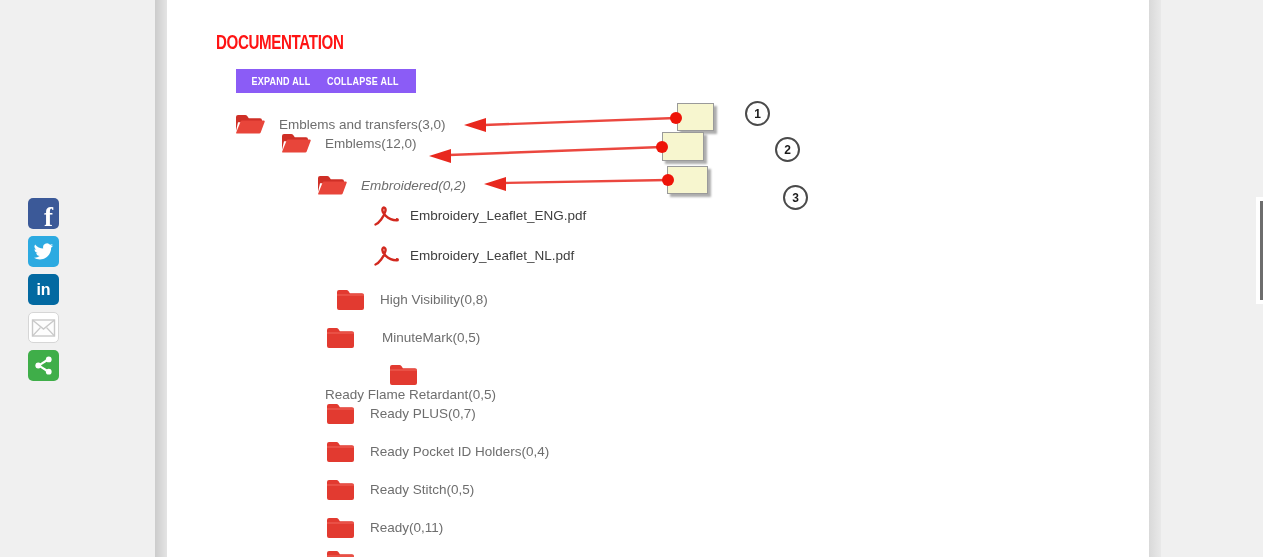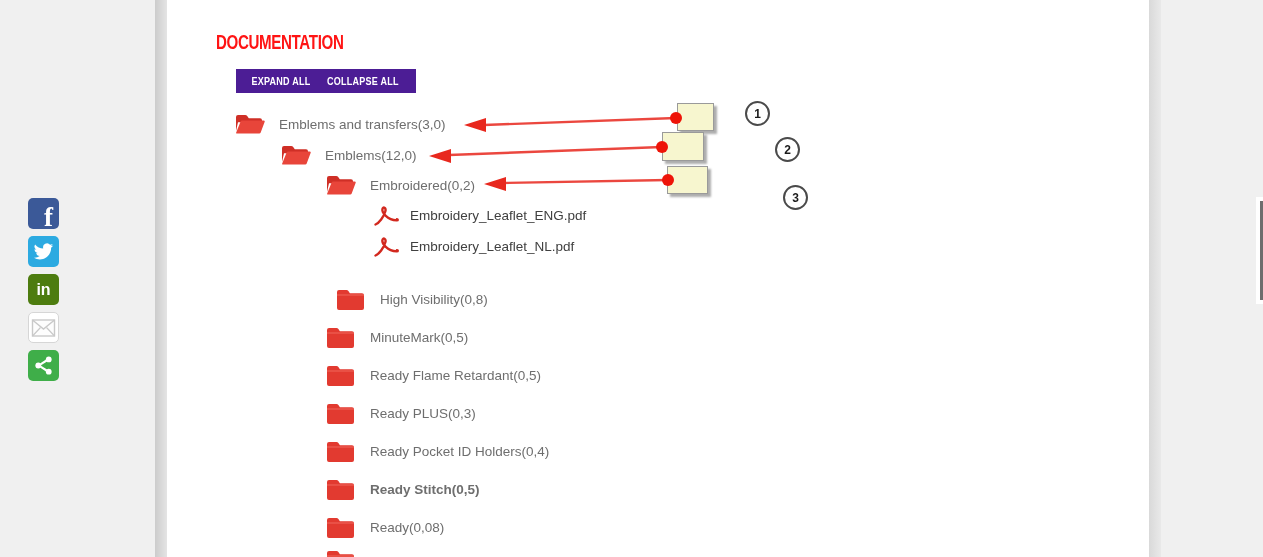--- a/index.html
+++ b/index.html
@@ -8,21 +8,21 @@
   .page-root { position:absolute; inset:0; width:1263px; height:454px;margin-left:24px; }
 
   .content-panel { position:absolute; left:143px; top:0; width:982px; height:557px; background:#ffffff; }
   .gutter-strip { position:absolute; top:0; width:12px; height:557px; background:linear-gradient(to right,#cccccc,#e4e4e4); }
   .gutter-left { left:131px; }
   .gutter-right { left:1125px; background:linear-gradient(to right,#d9d9d9,#e9e9e9); }
 
   .page-title { position:absolute; left:192px; top:30px; font-size:21px; font-weight:bold; color:#ff1414;
                 letter-spacing:-0.5px; transform:scaleX(0.72); transform-origin:left center; white-space:nowrap; }
 
-  .btn { position:absolute; top:69px; height:24px; background:#4c1d95; color:#ffffff; border:none;
+  .btn { position:absolute; top:69px; height:24px; background:#8b5cf6; color:#ffffff; border:none;
          font-family:"Liberation Sans", sans-serif; font-weight:bold; font-size:11px; padding:0 9px;
          cursor:pointer; white-space:nowrap; }
   .btn span { display:inline-block; transform:scaleX(0.82); transform-origin:center; letter-spacing:0.3px; }
   .btn-expand { left:212px; }
   .btn-collapse { left:286px; }
 
   .tree-row { position:absolute; display:flex; align-items:center; height:28px; white-space:nowrap; }
   .tree-row .tree-icon { display:inline-flex; flex:0 0 auto; }
   .tree-label { font-size:13.5px; color:#6e6e6e; cursor:pointer; }
   .tree-label.pdf-link { color:#404040; }
@@ -35,21 +35,21 @@
                    border:2px solid #4a4a4a; color:#1a1a1a; font-size:12px; font-weight:bold;
                    display:flex; align-items:center; justify-content:center; }
 
   .arrow-layer { position:absolute; inset:0; pointer-events:none; }
 
   .social-bar { position:absolute; left:4px; top:198px; display:flex; flex-direction:column; }
   .social-btn { width:31px; height:31px; border-radius:5px; margin-bottom:7px; display:flex;
                 align-items:center; justify-content:center; cursor:pointer; overflow:hidden; }
   .social-facebook { background:#3b5998; }
   .social-twitter  { background:#2caae1; }
-  .social-linkedin { background:#4d7c0f; }
+  .social-linkedin { background:#0369a1; }
   .social-email    { background:#ffffff; border:1px solid #d6d6d6; }
   .social-share    { background:#3fae49; }
   .social-fb-f { color:#fff; font-weight:bold; font-size:27px; font-family:"Liberation Serif", serif;
                  position:relative; top:4px; left:5px; }
   .social-in { color:#fff; font-weight:bold; font-size:16px; letter-spacing:0; }
 
   .helpdesk-frame { position:absolute; right:0; top:197px; width:31px; height:107px; background:#ffffff;
                     display:flex; align-items:center; justify-content:flex-end; }
   .helpdesk-tab { width:27px; height:99px; background:#6d6d6d; display:flex; align-items:center; justify-content:center; cursor:pointer; }
   .helpdesk-label { writing-mode:vertical-rl; transform:rotate(180deg); color:#ffffff; font-size:13px; font-weight:bold; white-space:nowrap; }
@@ -75,116 +75,116 @@
   <div id="tree">
       <div class="tree-row" style="top: 110px; left: 210px;">
         <span class="tree-icon folder-gap">
           <svg width="31" height="26" viewBox="0 0 31 26">
             <path d="M2 20 V6 q0-2 2-2 h7.2 q1.3 0 2 1 l1.6 2.2 H26 q2 0 2 2 v2 H4 z" fill="#cf2f26"></path>
             <path d="M2.2 21.6 L6.6 10.4 q.4-1 1.5-1 h21.4 q1.7 0 1.1 1.6 l-3.9 10.6 q-.4 1-1.5 1 H3.2 q-1.5 0-1-1.2 z" fill="#e8453a"></path>
           </svg>
         </span>
         <span class="tree-label">Emblems and transfers(3,0)</span>
       </div>
-      <div class="tree-row" style="top: 141px; left: 256px;">
+      <div class="tree-row" style="top: 129px; left: 256px;">
         <span class="tree-icon folder-gap">
           <svg width="31" height="26" viewBox="0 0 31 26">
             <path d="M2 20 V6 q0-2 2-2 h7.2 q1.3 0 2 1 l1.6 2.2 H26 q2 0 2 2 v2 H4 z" fill="#cf2f26"></path>
             <path d="M2.2 21.6 L6.6 10.4 q.4-1 1.5-1 h21.4 q1.7 0 1.1 1.6 l-3.9 10.6 q-.4 1-1.5 1 H3.2 q-1.5 0-1-1.2 z" fill="#e8453a"></path>
           </svg>
         </span>
         <span class="tree-label">Emblems(12,0)</span>
       </div>
-      <div class="tree-row" style="top: 171px; left: 301px;">
+      <div class="tree-row" style="top: 171px; left: 292px; font-style: italic;">
         <span class="tree-icon folder-gap">
           <svg width="31" height="26" viewBox="0 0 31 26">
             <path d="M2 20 V6 q0-2 2-2 h7.2 q1.3 0 2 1 l1.6 2.2 H26 q2 0 2 2 v2 H4 z" fill="#cf2f26"></path>
             <path d="M2.2 21.6 L6.6 10.4 q.4-1 1.5-1 h21.4 q1.7 0 1.1 1.6 l-3.9 10.6 q-.4 1-1.5 1 H3.2 q-1.5 0-1-1.2 z" fill="#e8453a"></path>
           </svg>
         </span>
         <span class="tree-label">Embroidered(0,2)</span>
       </div>
       <div class="tree-row" style="top: 201px; left: 349px;">
         <span class="tree-icon pdf-gap">
           <svg width="27" height="24" viewBox="0 0 27 24">
             <path d="M2.5 21.5 C6.2 20 10.6 14 12.3 8.5 C13.5 4.5 9.9 3.1 9.4 6.3 C8.9 9.6 14.2 16.6 23.6 17.4 C25.2 17.5 25.1 16.3 23.9 16.1" fill="none" stroke="#d2281e" stroke-width="2.4" stroke-linecap="round"></path>
           </svg>
         </span>
         <span class="tree-label pdf-link">Embroidery_Leaflet_ENG.pdf</span>
       </div>
-      <div class="tree-row" style="top: 232px; left: 349px;">
+      <div class="tree-row" style="top: 241px; left: 349px;">
         <span class="tree-icon pdf-gap">
           <svg width="27" height="24" viewBox="0 0 27 24">
             <path d="M2.5 21.5 C6.2 20 10.6 14 12.3 8.5 C13.5 4.5 9.9 3.1 9.4 6.3 C8.9 9.6 14.2 16.6 23.6 17.4 C25.2 17.5 25.1 16.3 23.9 16.1" fill="none" stroke="#d2281e" stroke-width="2.4" stroke-linecap="round"></path>
           </svg>
         </span>
         <span class="tree-label pdf-link">Embroidery_Leaflet_NL.pdf</span>
       </div>
       <div class="tree-row" style="top: 285px; left: 311px;">
         <span class="tree-icon folder-gap">
           <svg width="31" height="26" viewBox="0 0 31 26">
             <path d="M2 22 V6 q0-2 2-2 h7.5 q1.2 0 1.9 1 l1.5 2.2 H27 q2 0 2 2 v12.8 q0 2-2 2 H4 q-2 0-2-2 z" fill="#e23a30"></path>
             <path d="M2 9 h27" stroke="#ef6055" stroke-width="1.2"></path>
           </svg>
         </span>
         <span class="tree-label">High Visibility(0,8)</span>
       </div>
-      <div class="tree-row" style="top: 323px; left: 301px;">
+      <div class="tree-row" style="top: 323px; left: 301px; gap: 12px;">
         <span class="tree-icon folder-gap">
           <svg width="31" height="26" viewBox="0 0 31 26">
             <path d="M2 22 V6 q0-2 2-2 h7.5 q1.2 0 1.9 1 l1.5 2.2 H27 q2 0 2 2 v12.8 q0 2-2 2 H4 q-2 0-2-2 z" fill="#e23a30"></path>
             <path d="M2 9 h27" stroke="#ef6055" stroke-width="1.2"></path>
           </svg>
         </span>
         <span class="tree-label">MinuteMark(0,5)</span>
       </div>
-      <div class="tree-row" style="top: 361px; left: 301px;">
+      <div class="tree-row" style="top: 361px; left: 301px; flex-direction: column;">
         <span class="tree-icon folder-gap">
           <svg width="31" height="26" viewBox="0 0 31 26">
             <path d="M2 22 V6 q0-2 2-2 h7.5 q1.2 0 1.9 1 l1.5 2.2 H27 q2 0 2 2 v12.8 q0 2-2 2 H4 q-2 0-2-2 z" fill="#e23a30"></path>
             <path d="M2 9 h27" stroke="#ef6055" stroke-width="1.2"></path>
           </svg>
         </span>
         <span class="tree-label">Ready Flame Retardant(0,5)</span>
       </div>
       <div class="tree-row" style="top: 399px; left: 301px;">
         <span class="tree-icon folder-gap">
           <svg width="31" height="26" viewBox="0 0 31 26">
             <path d="M2 22 V6 q0-2 2-2 h7.5 q1.2 0 1.9 1 l1.5 2.2 H27 q2 0 2 2 v12.8 q0 2-2 2 H4 q-2 0-2-2 z" fill="#e23a30"></path>
             <path d="M2 9 h27" stroke="#ef6055" stroke-width="1.2"></path>
           </svg>
         </span>
-        <span class="tree-label">Ready PLUS(0,3)</span>
+        <span class="tree-label">Ready PLUS(0,7)</span>
       </div>
       <div class="tree-row" style="top: 437px; left: 301px;">
         <span class="tree-icon folder-gap">
           <svg width="31" height="26" viewBox="0 0 31 26">
             <path d="M2 22 V6 q0-2 2-2 h7.5 q1.2 0 1.9 1 l1.5 2.2 H27 q2 0 2 2 v12.8 q0 2-2 2 H4 q-2 0-2-2 z" fill="#e23a30"></path>
             <path d="M2 9 h27" stroke="#ef6055" stroke-width="1.2"></path>
           </svg>
         </span>
         <span class="tree-label">Ready Pocket ID Holders(0,4)</span>
       </div>
-      <div class="tree-row" style="top: 475px; left: 301px; font-weight: bold;">
+      <div class="tree-row" style="top: 475px; left: 301px;">
         <span class="tree-icon folder-gap">
           <svg width="31" height="26" viewBox="0 0 31 26">
             <path d="M2 22 V6 q0-2 2-2 h7.5 q1.2 0 1.9 1 l1.5 2.2 H27 q2 0 2 2 v12.8 q0 2-2 2 H4 q-2 0-2-2 z" fill="#e23a30"></path>
             <path d="M2 9 h27" stroke="#ef6055" stroke-width="1.2"></path>
           </svg>
         </span>
         <span class="tree-label">Ready Stitch(0,5)</span>
       </div>
       <div class="tree-row" style="top: 513px; left: 301px;">
         <span class="tree-icon folder-gap">
           <svg width="31" height="26" viewBox="0 0 31 26">
             <path d="M2 22 V6 q0-2 2-2 h7.5 q1.2 0 1.9 1 l1.5 2.2 H27 q2 0 2 2 v12.8 q0 2-2 2 H4 q-2 0-2-2 z" fill="#e23a30"></path>
             <path d="M2 9 h27" stroke="#ef6055" stroke-width="1.2"></path>
           </svg>
         </span>
-        <span class="tree-label">Ready(0,08)</span>
+        <span class="tree-label">Ready(0,11)</span>
       </div>
       <div class="tree-row" style="top: 546px; left: 301px;">
         <span class="tree-icon folder-gap">
           <svg width="31" height="26" viewBox="0 0 31 26">
             <path d="M2 22 V6 q0-2 2-2 h7.5 q1.2 0 1.9 1 l1.5 2.2 H27 q2 0 2 2 v12.8 q0 2-2 2 H4 q-2 0-2-2 z" fill="#e23a30"></path>
             <path d="M2 9 h27" stroke="#ef6055" stroke-width="1.2"></path>
           </svg>
         </span>
       </div>
     </div>

